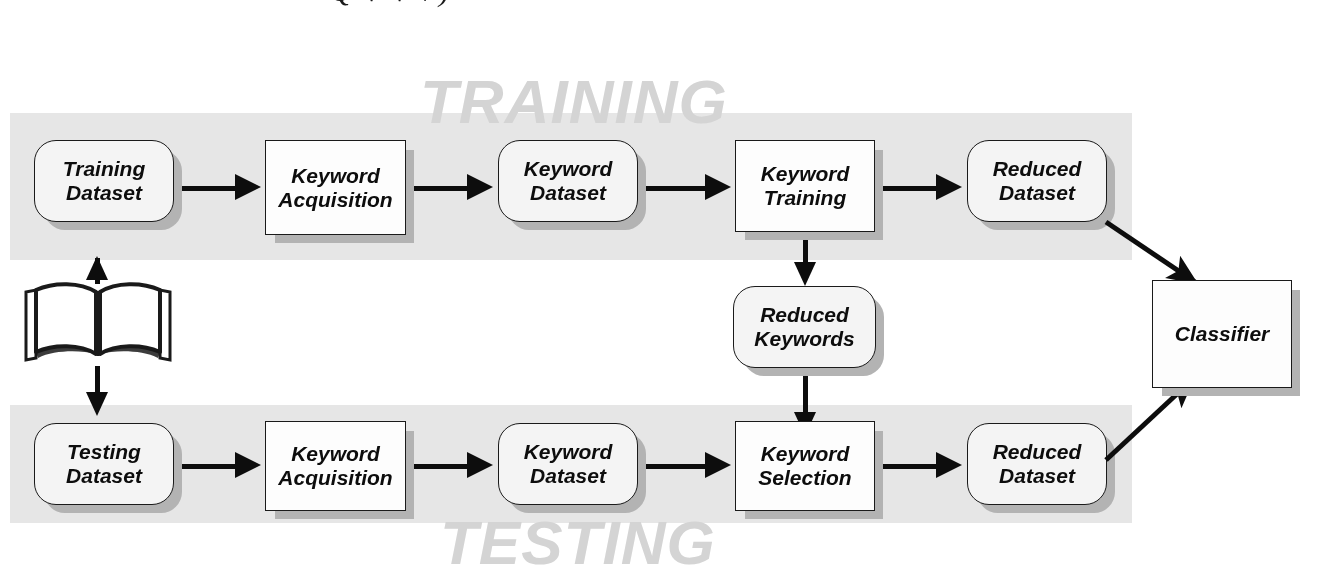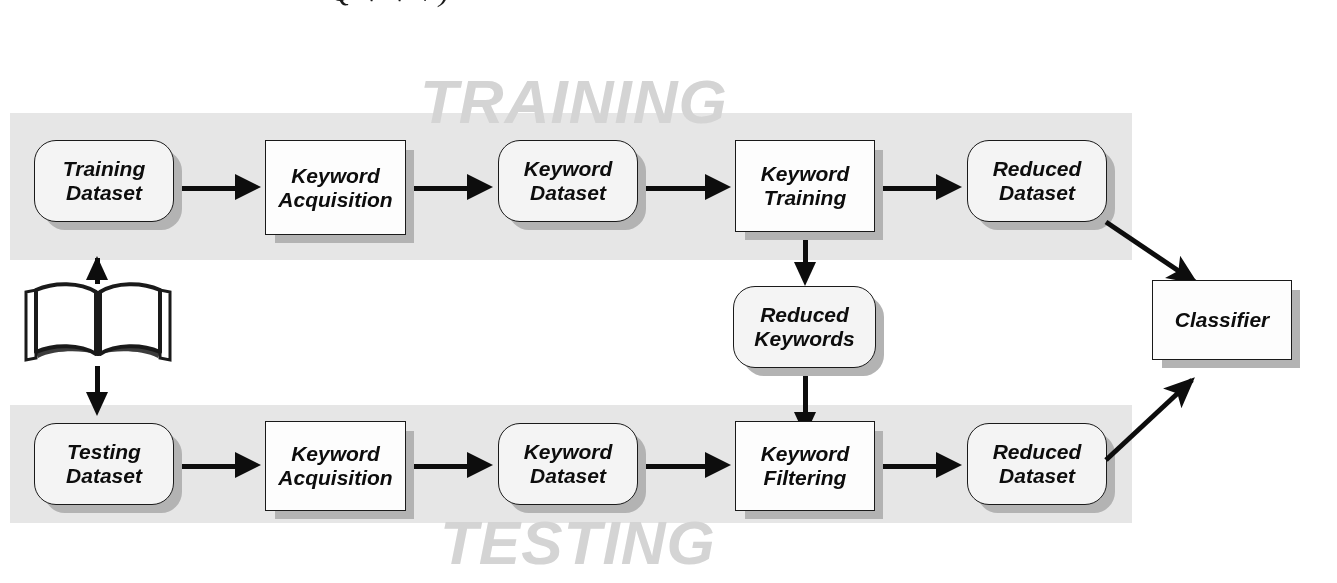--- a/index.html
+++ b/index.html
@@ -264,21 +264,21 @@
       <span class="lbl">Dataset</span>
     </div>
   </div>
 
   <div class="hline" style="left:640px; top:464px; width:68px;"></div>
   <div class="arrow-right" style="left:705px; top:452px;"></div>
 
   <div class="node process" style="left:735px; top:421px; width:140px; height:90px;">
     <div>
       <span class="lbl">Keyword</span>
-      <span class="lbl">Filtering</span>
+      <span class="lbl">Selection</span>
     </div>
   </div>
 
   <div class="hline" style="left:877px; top:464px; width:62px;"></div>
   <div class="arrow-right" style="left:936px; top:452px;"></div>
 
   <div class="node data" style="left:967px; top:423px; width:140px; height:82px;">
     <div>
       <span class="lbl">Reduced</span>
       <span class="lbl">Dataset</span>
@@ -288,19 +288,19 @@
   <svg class="diag-svg" style="left:0; top:0; width:1337px; height:583px;">
     <defs>
       <marker id="ah" markerWidth="7" markerHeight="7" refX="5.4" refY="3.1" orient="auto" markerUnits="strokeWidth">
         <path d="M0,0.4 L6.2,3.1 L0,5.8 L1.4,3.1 Z" fill="#0d0d0d"></path>
       </marker>
     </defs>
     <line x1="1106" y1="222" x2="1195" y2="282" stroke="#0d0d0d" stroke-width="5" marker-end="url(#ah)"></line>
     <line x1="1106" y1="460" x2="1192" y2="380" stroke="#0d0d0d" stroke-width="5" marker-end="url(#ah)"></line>
   </svg>
 
-  <div class="node process" style="left:1152px; top:280px; width:140px; height:80px; z-index:6;">
+  <div class="node process" style="left:1152px; top:280px; width:140px; height:108px; z-index:6;">
     <div>
       <span class="lbl">Classifier</span>
     </div>
   </div>
 
 </div>
 
 </body></html>

